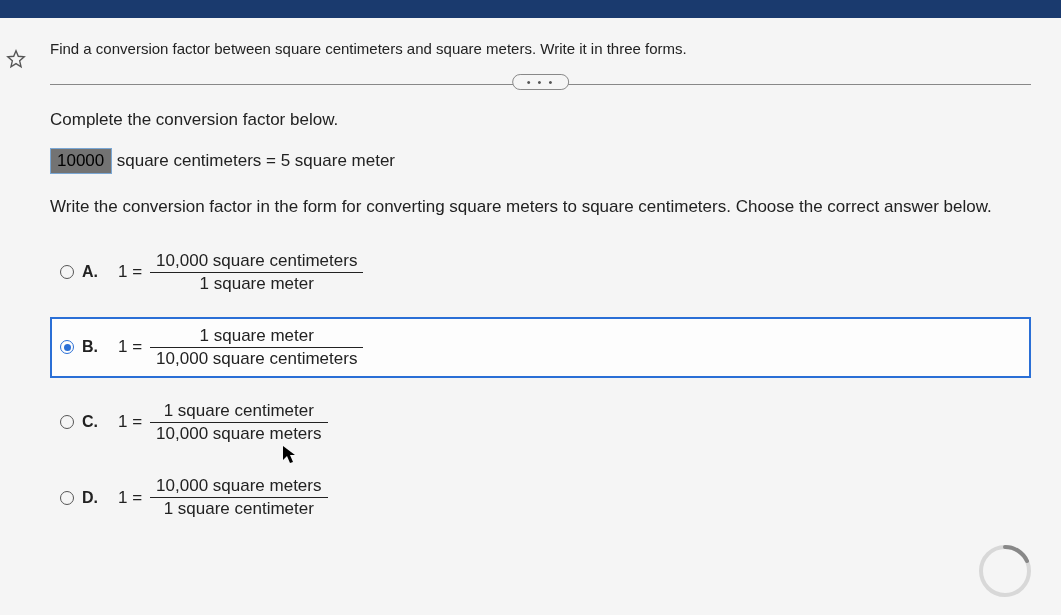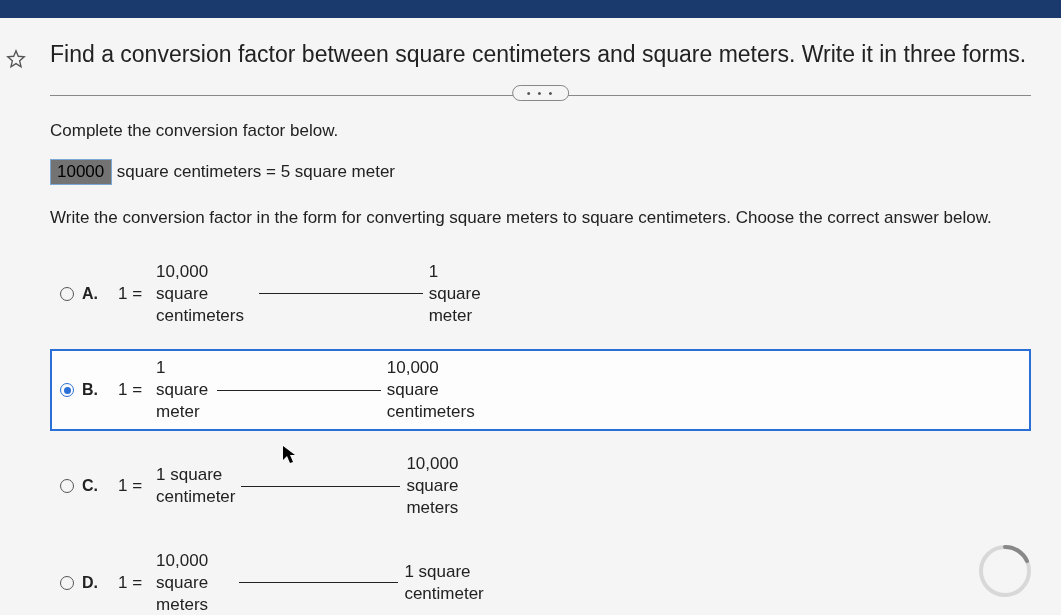--- a/index.html
+++ b/index.html
@@ -23,21 +23,21 @@
     }
     .star-icon {
       position: absolute;
       left: 5px;
       top: 30px;
       color: #666;
       font-size: 20px;
     }
     .star-icon svg { width: 22px; height: 22px; stroke: #555; fill: none; stroke-width: 1.5; }
     .question {
-      font-size: 23px;
+      font-size: 15px;
       margin-bottom: 25px;
       line-height: 1.4;
     }
     .divider-wrap {
       position: relative;
       margin: 10px 0 25px 0;
     }
     .divider {
       border: none;
       border-top: 1px solid #888;
@@ -120,22 +120,24 @@
       min-width: 22px;
     }
     .frac-wrap {
       display: inline-flex;
       align-items: center;
       gap: 8px;
       font-size: 17px;
     }
     .frac {
       display: inline-flex;
+      flex-direction: column;
       align-items: center;
       line-height: 1.3;
+      text-align: right;
     }
     .frac .num { padding: 0 6px; }
     .frac .bar { width: 100%; border-top: 1.5px solid #222; }
     .frac .den { padding: 0 6px; }
     .cursor-arrow {
       position: absolute;
       left: 282px;
       top: 445px;
       pointer-events: none;
     }

